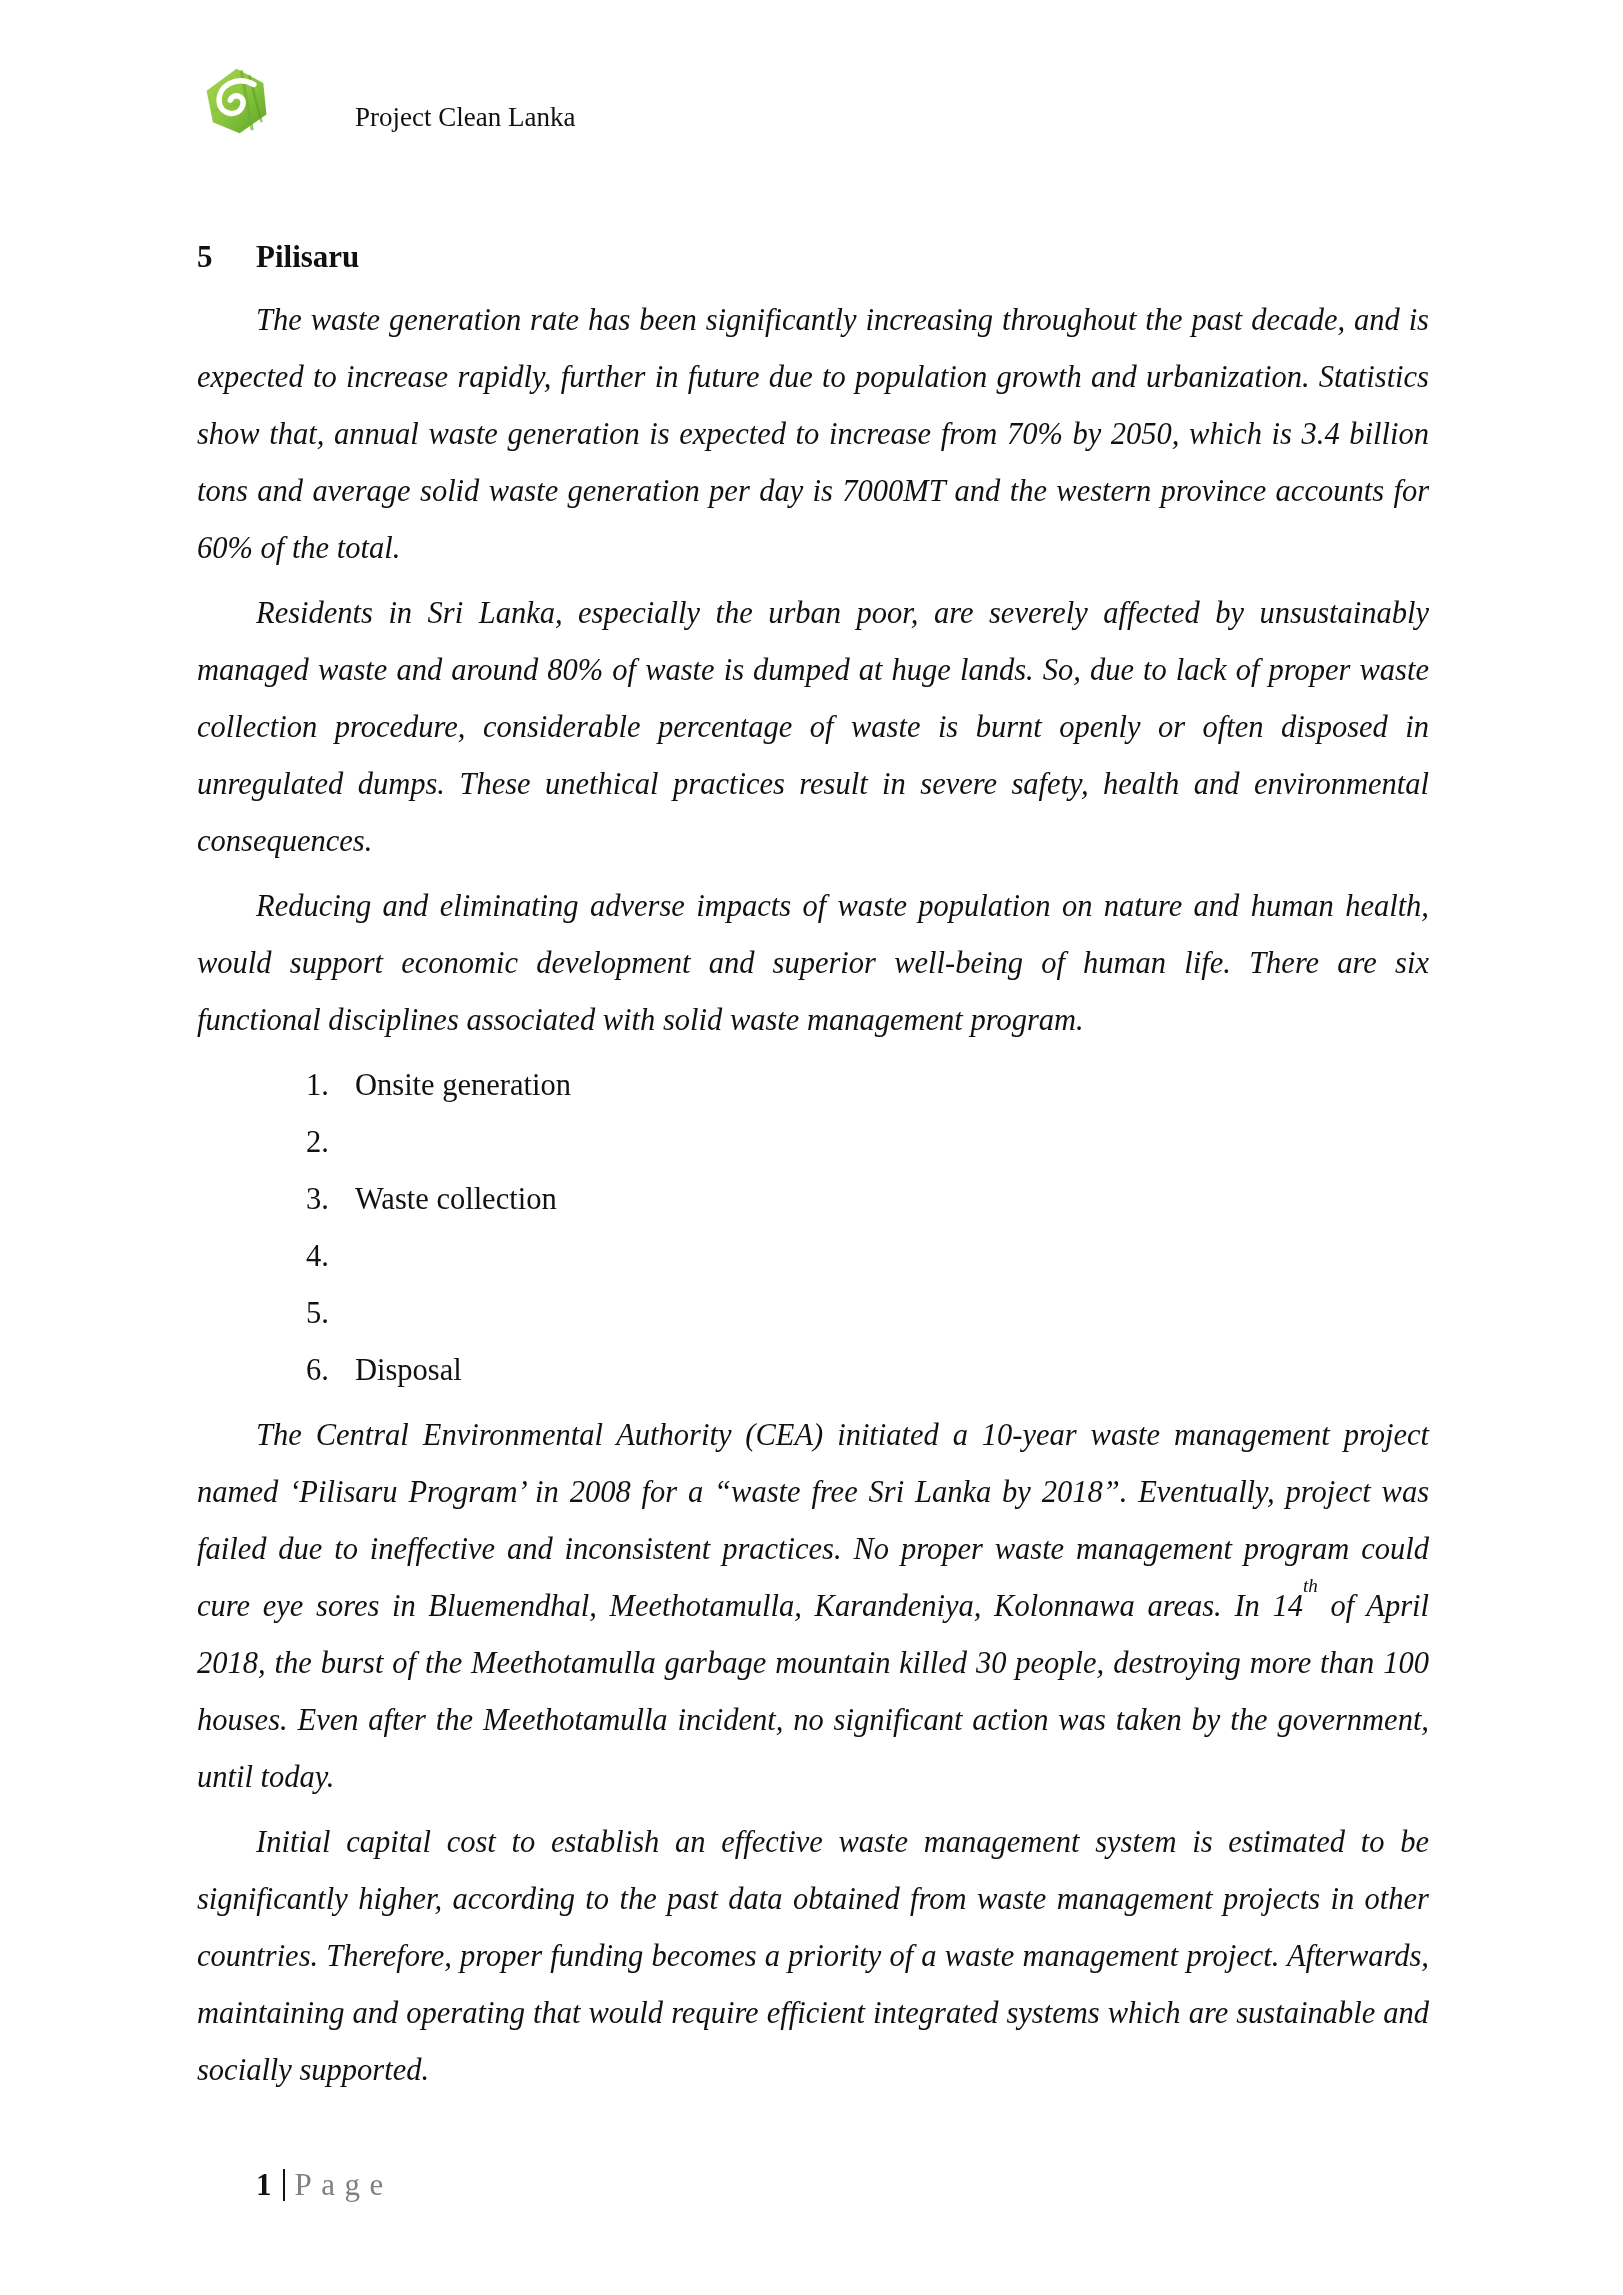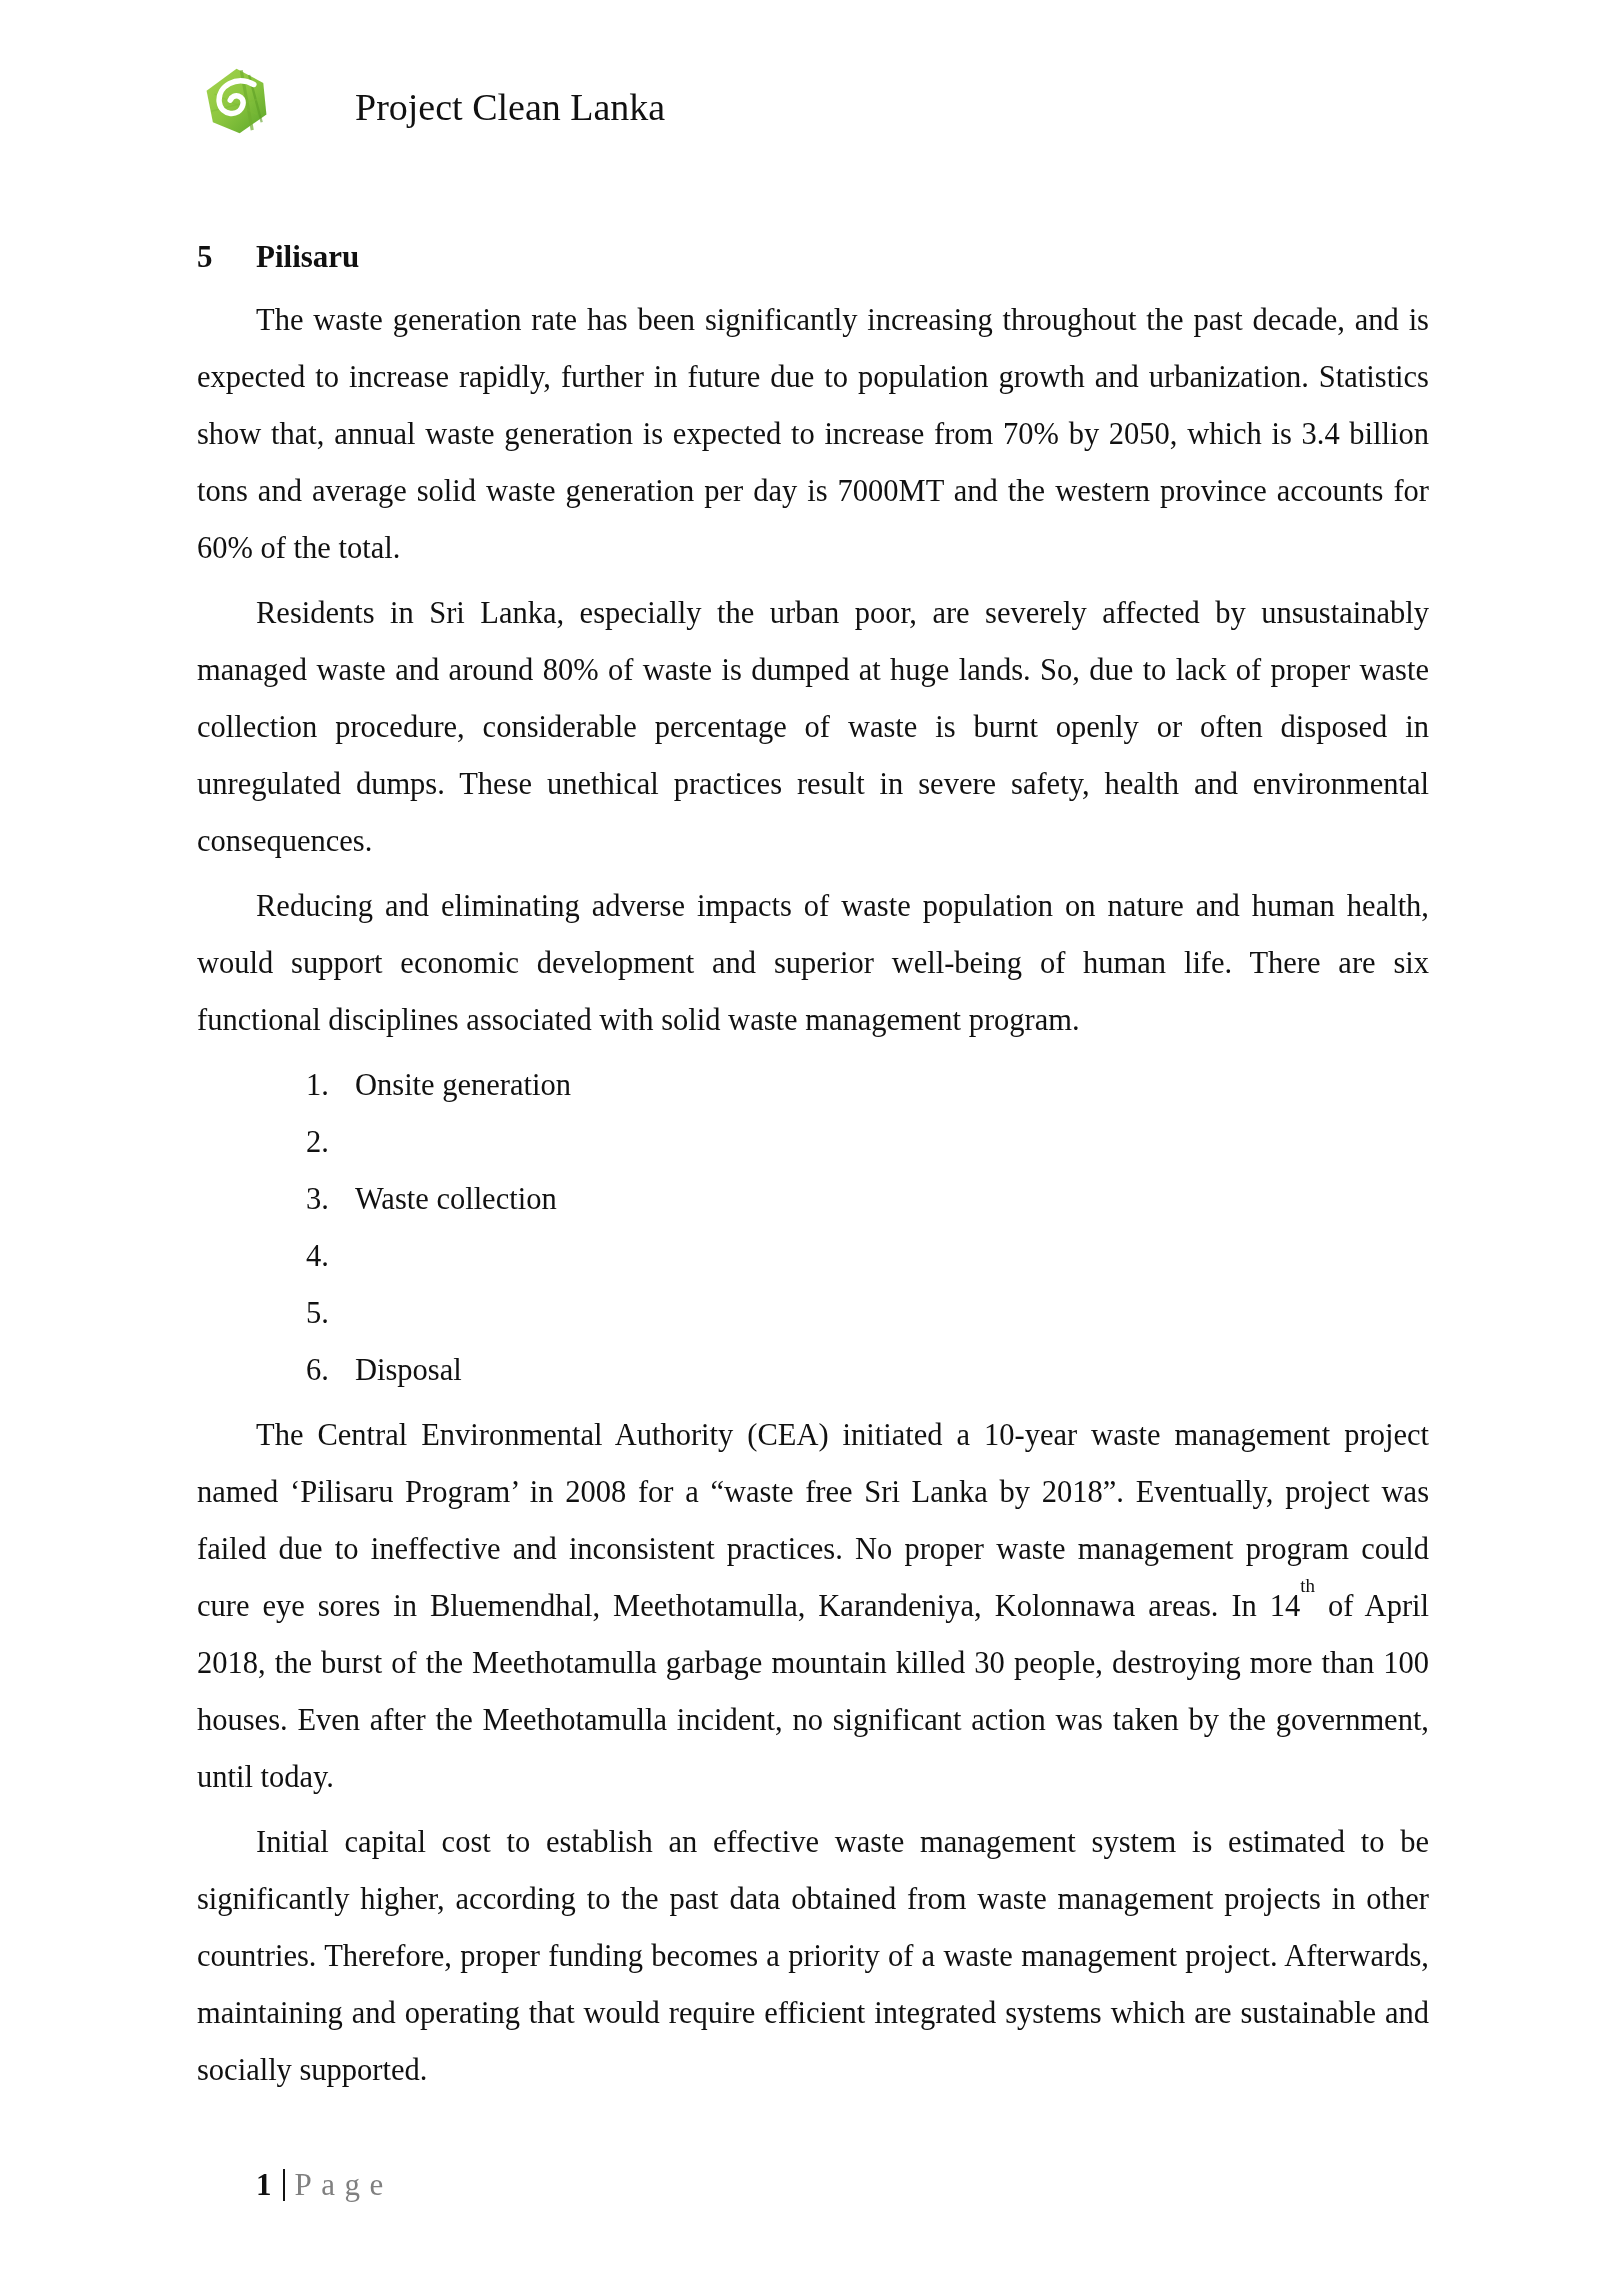--- a/index.html
+++ b/index.html
@@ -25,22 +25,22 @@
   .logo {
     position: absolute;
     left: 205px;
     top: 67px;
     width: 63px;
     height: 68px;
   }
   .header-title {
     position: absolute;
     left: 355px;
-    top: 88px;
-    font-size: 38px;
+    top: 104px;
+    font-size: 27px;
     line-height: 1;
     color: #111;
     white-space: nowrap;
   }
   .content {
     position: absolute;
     left: 197px;
     top: 235px;
     width: 1232px;
   }
@@ -54,20 +54,21 @@
   .section-number {
     width: 59px;
     display: inline-block;
   }
   p.body-para {
     margin: 0 0 8px 0;
     font-size: 30.5px;
     line-height: 57px;
     text-align: justify;
     text-indent: 59px;
+    font-style: italic;
   }
   .numbered-list {
     list-style: none;
     margin: 0 0 8px 0;
     padding: 0;
   }
   .numbered-list li {
     display: flex;
     font-size: 30.5px;
     line-height: 57px;

